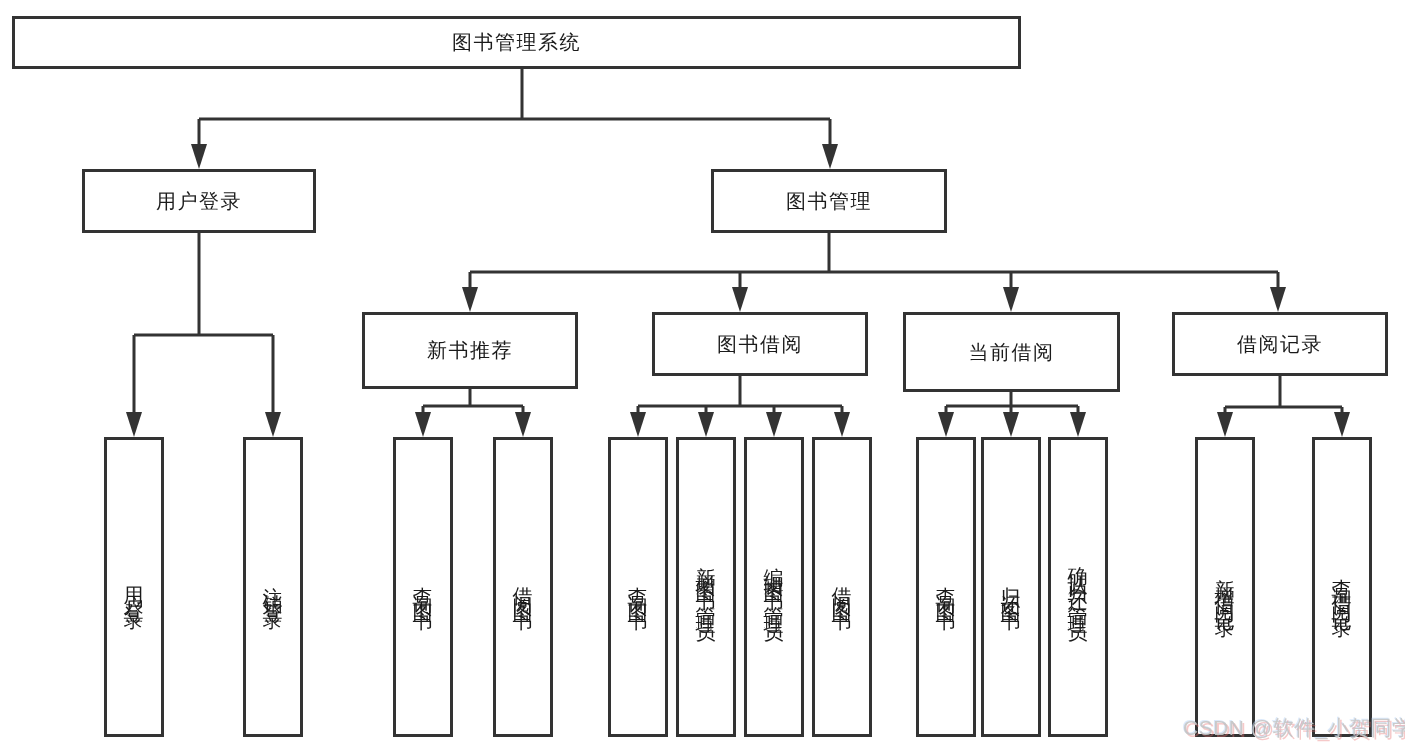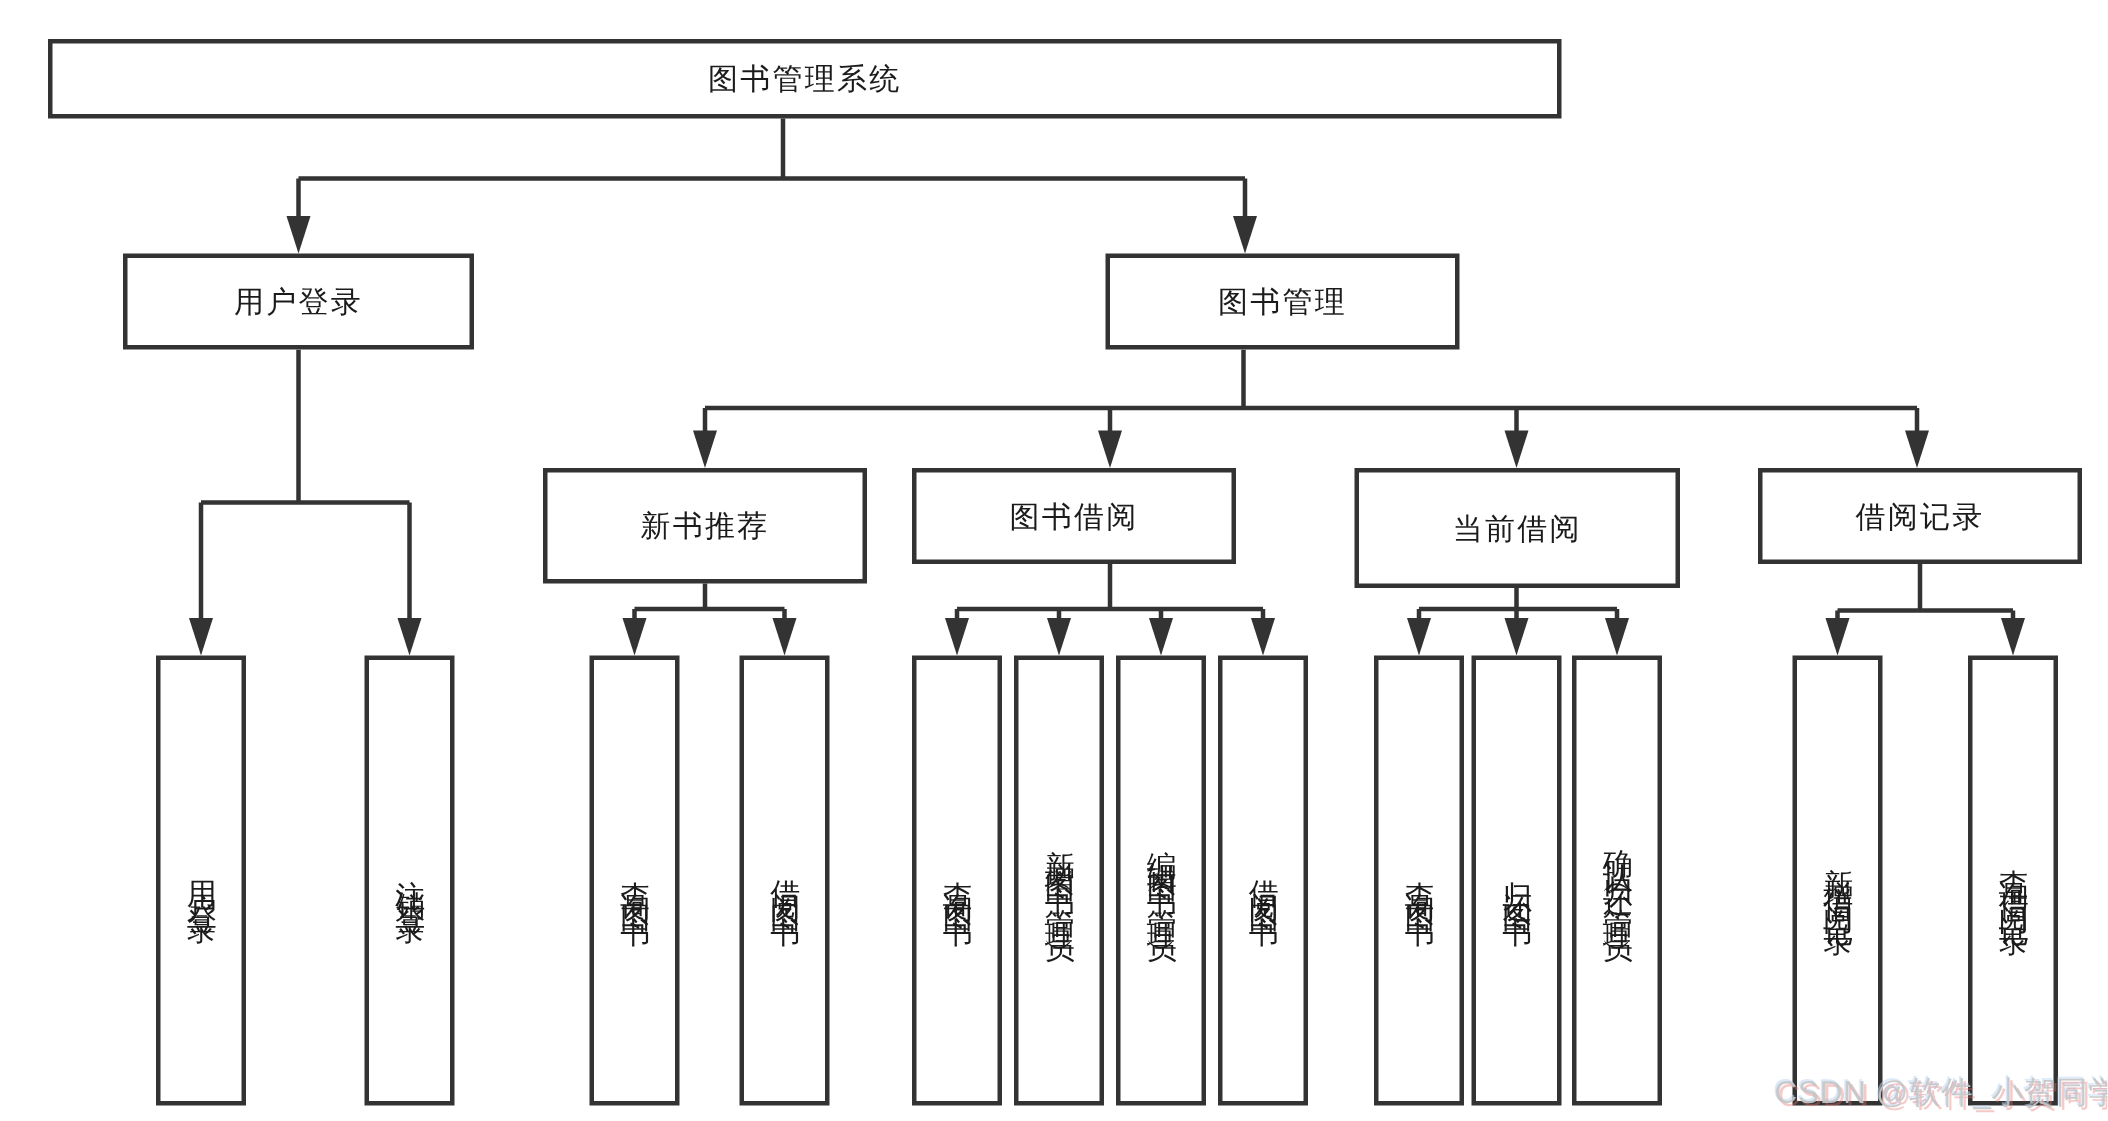--- a/index.html
+++ b/index.html
@@ -69,35 +69,35 @@
     <path d="M1011 376 V406 M946 406 H1078 M946 406 V420 M1011 406 V420 M1078 406 V420"></path>
     <polygon points="938,412 954,412 946,437"></polygon>
     <polygon points="1003,412 1019,412 1011,437"></polygon>
     <polygon points="1070,412 1086,412 1078,437"></polygon>
 
     <path d="M1280 376 V407 M1225 407 H1342 M1225 407 V420 M1342 407 V420"></path>
     <polygon points="1217,412 1233,412 1225,437"></polygon>
     <polygon points="1334,412 1350,412 1342,437"></polygon>
   </svg>
 
-  <div class="box" style="left:12px; top:26px; width:1009px; height:53px;margin-left:20px;">
+  <div class="box" style="left:12px; top:16px; width:1009px; height:53px;">
     <span>图书管理系统</span>
   </div>
 
   <div class="box" style="left:82px; top:169px; width:234px; height:64px;">
     <span>用户登录</span>
   </div>
-  <div class="box" style="left:737px; top:169px; width:236px; height:64px;">
+  <div class="box" style="left:711px; top:169px; width:236px; height:64px;">
     <span>图书管理</span>
   </div>
 
   <div class="box" style="left:362px; top:312px; width:216px; height:77px;">
     <span>新书推荐</span>
   </div>
-  <div class="box" style="left:608px; top:312px; width:216px; height:64px;">
+  <div class="box" style="left:652px; top:312px; width:216px; height:64px;">
     <span>图书借阅</span>
   </div>
   <div class="box" style="left:903px; top:312px; width:217px; height:80px;">
     <span>当前借阅</span>
   </div>
   <div class="box" style="left:1172px; top:312px; width:216px; height:64px;">
     <span>借阅记录</span>
   </div>
 
   <div class="vbox" style="left:104px; top:437px; width:60px; height:300px;">

